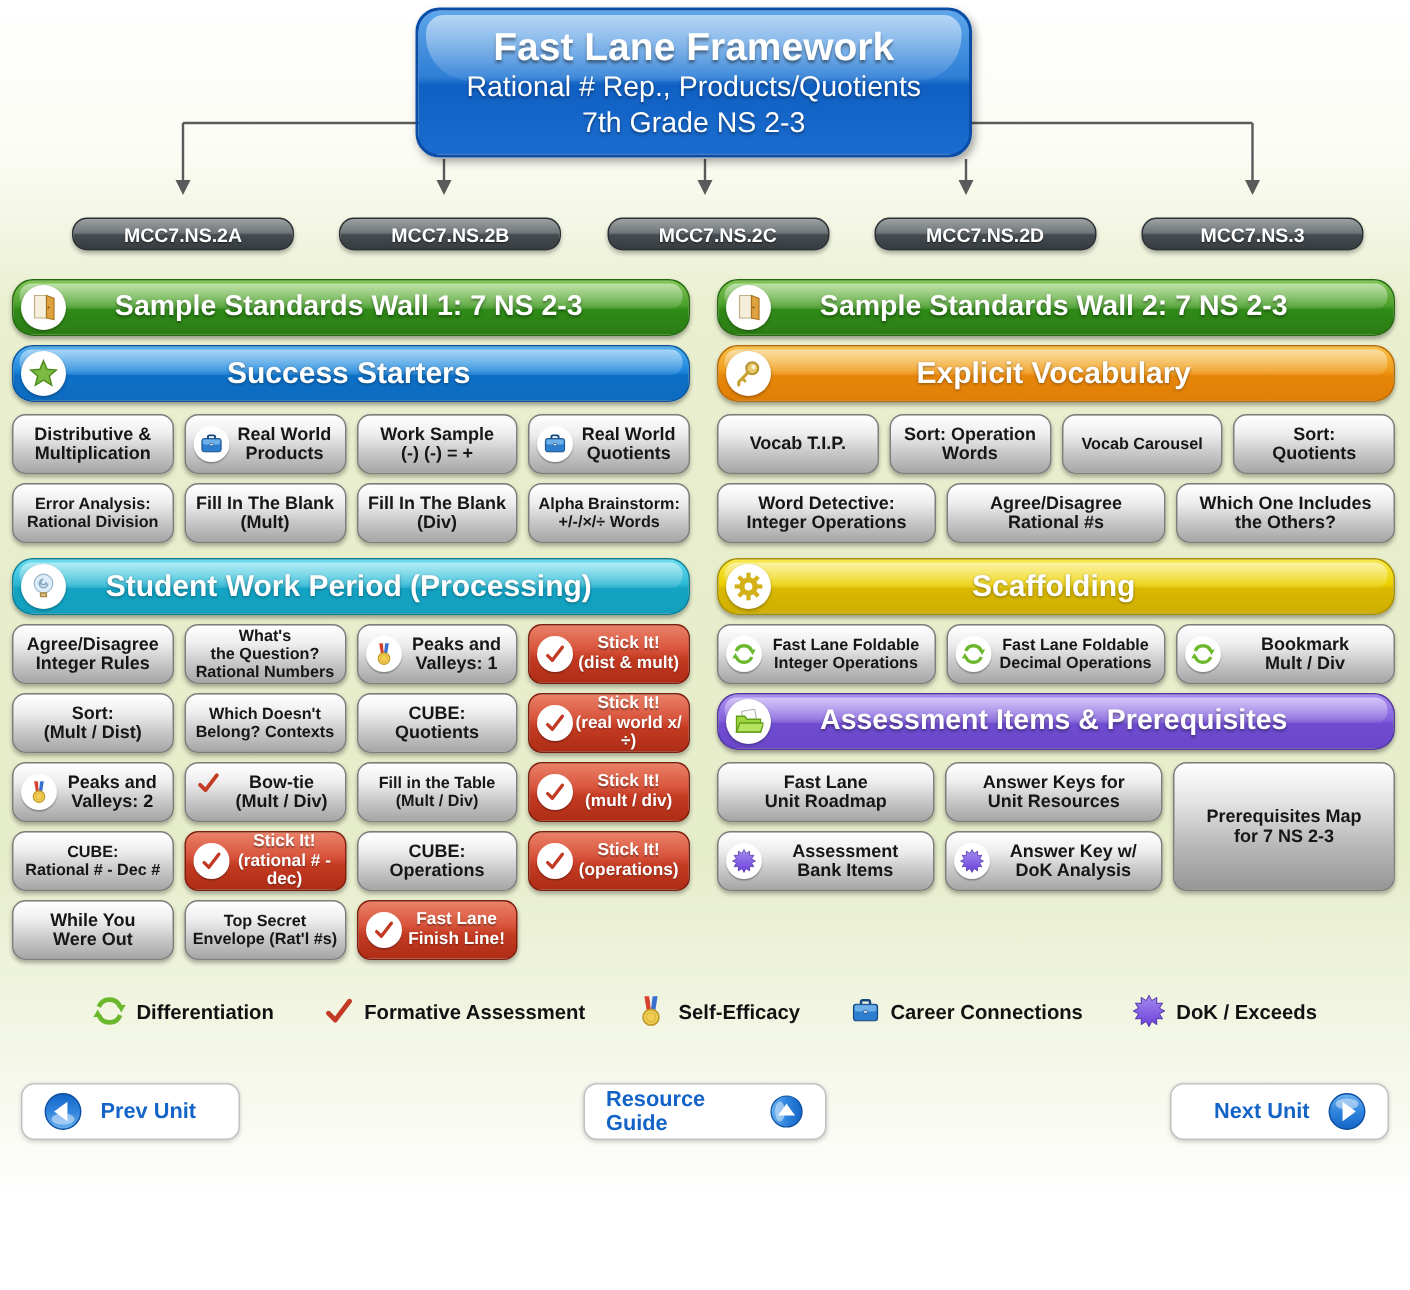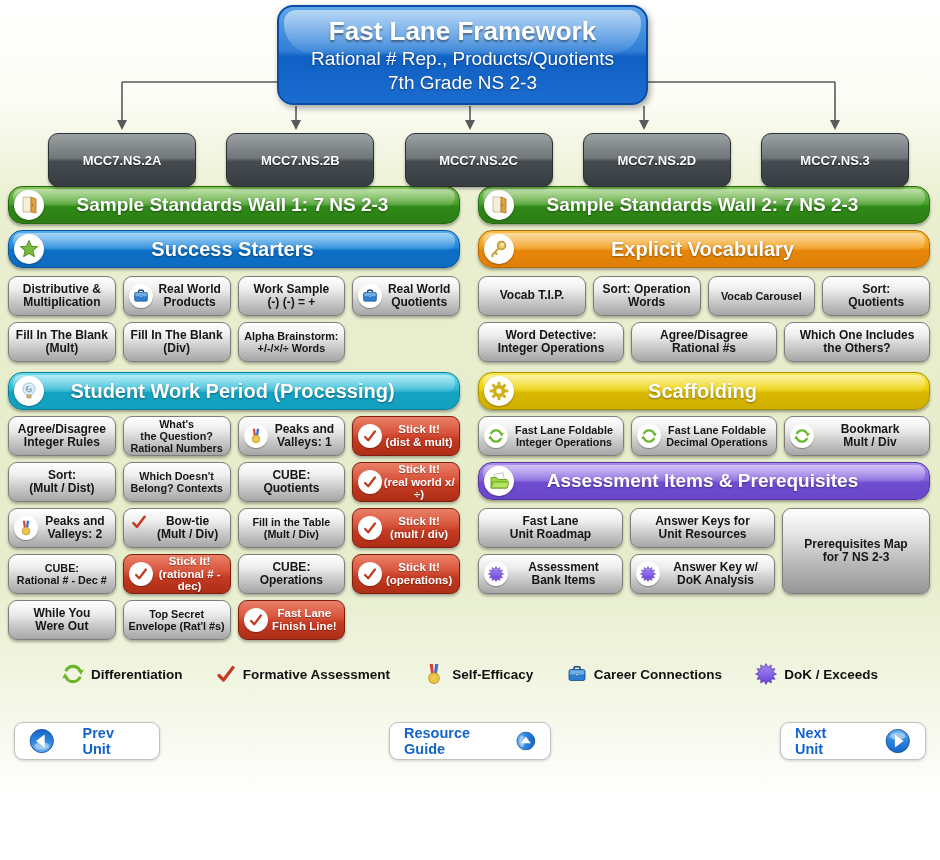--- a/index.html
+++ b/index.html
@@ -15,24 +15,24 @@
     color:#fff; text-align:center; padding-top:9px; }
   .topbox::before { content:""; position:absolute; left:5px; right:5px; top:3px; height:46%;
     background:linear-gradient(rgba(255,255,255,.55),rgba(255,255,255,.06)); border-radius:12px 12px 30px 30px; pointer-events:none; }
   .tb-title { font-size:26px; font-weight:bold; text-shadow:0 2px 2px rgba(0,0,0,.4); position:relative; }
   .tb-sub { font-size:19px; text-shadow:0 1px 2px rgba(0,0,0,.4); position:relative; line-height:1.25; }
 
   .connectors { position:absolute; left:0; top:0; z-index:1; }
 
   
   .std-row { position:absolute; left:48px; top:133px; width:861px; display:flex; justify-content:space-between; z-index:2; }
-  .std-btn { width:148px; height:54px; border-radius:10px; border:1px solid #2a3034;
+  .std-btn { width:148px; height:22px; border-radius:10px; border:1px solid #2a3034;
     background:linear-gradient(180deg,#9ca1a1 0%,#70767a 46%,#454b4f 53%,#363c40 100%);
     color:#fff; font-weight:bold; font-size:13px; display:flex; align-items:center; justify-content:center;
-    text-shadow:0 1px 1px rgba(0,0,0,.6); box-shadow:0 2px 3px rgba(0,0,0,.3); }
+    text-shadow:0 1px 1px rgba(0,0,0,.6); box-shadow:0 2px 3px rgba(0,0,0,.3);margin-top:12px; }
   .std-btn::before { content:""; position:absolute; } 
 
   
   .col { position:absolute; top:186px; width:452px; }
   .col.left { left:8px; } .col.right { left:478px; }
 
   
   .bar { position:relative; height:38px; border-radius:14px; display:flex; align-items:center;
     color:#fff; box-shadow:0 2px 3px rgba(0,0,0,.35); border:1px solid rgba(0,0,0,.25); }
   .bar::after { content:""; position:absolute; left:4px; right:4px; top:2px; height:46%; border-radius:8px;
@@ -73,21 +73,21 @@
   .assess { display:flex; gap:7px; }
   .assess-left { flex:1; }
 
   
   .legend { position:absolute; left:0; top:663px; width:940px; padding:0 62px; display:flex;
     justify-content:space-between; align-items:center; }
   .lg-item { display:flex; align-items:center; gap:7px; font-weight:bold; font-size:13.5px; color:#111; }
 
   
   .nav-btn { position:absolute; top:722px; height:38px; background:#fff; border:1px solid #c2c2c2;
-    border-radius:9px; box-shadow:0 1px 3px rgba(0,0,0,.18); display:flex; align-items:center; gap:28px;
+    border-radius:9px; box-shadow:0 1px 3px rgba(0,0,0,.18); display:flex; align-items:center; gap:12px;
     padding:0 14px; color:#1464c8; font-weight:bold; font-size:14.5px; cursor:pointer; }
 
   
   .ic14 { width:14px; height:14px; } .ic16 { width:16px; height:16px; }
   .ic20 { width:20px; height:20px; } .ic22 { width:22px; height:22px; }
   .ic26 { width:26px; height:26px; }
   .rot180 { transform:rotate(180deg); } .rotup { transform:rotate(-90deg); }
 </style>
 </head>
 <body>
@@ -242,20 +242,24 @@
 (-) (-) = +</span>
         </div>
       <div class="tile">
         <span class="icirc">
             <svg class="ic16">
               <use href="#ic-briefcase"></use>
             </svg>
           </span>
         <span class="tl">Real World
 Quotients</span>
+        </div>
+      <div class="tile">
+          <span class="tl sm">Error Analysis:
+Rational Division</span>
         </div>
       <div class="tile">
           <span class="tl">Fill In The Blank
 (Mult)</span>
         </div>
       <div class="tile">
           <span class="tl">Fill In The Blank
 (Div)</span>
         </div>
       <div class="tile">

